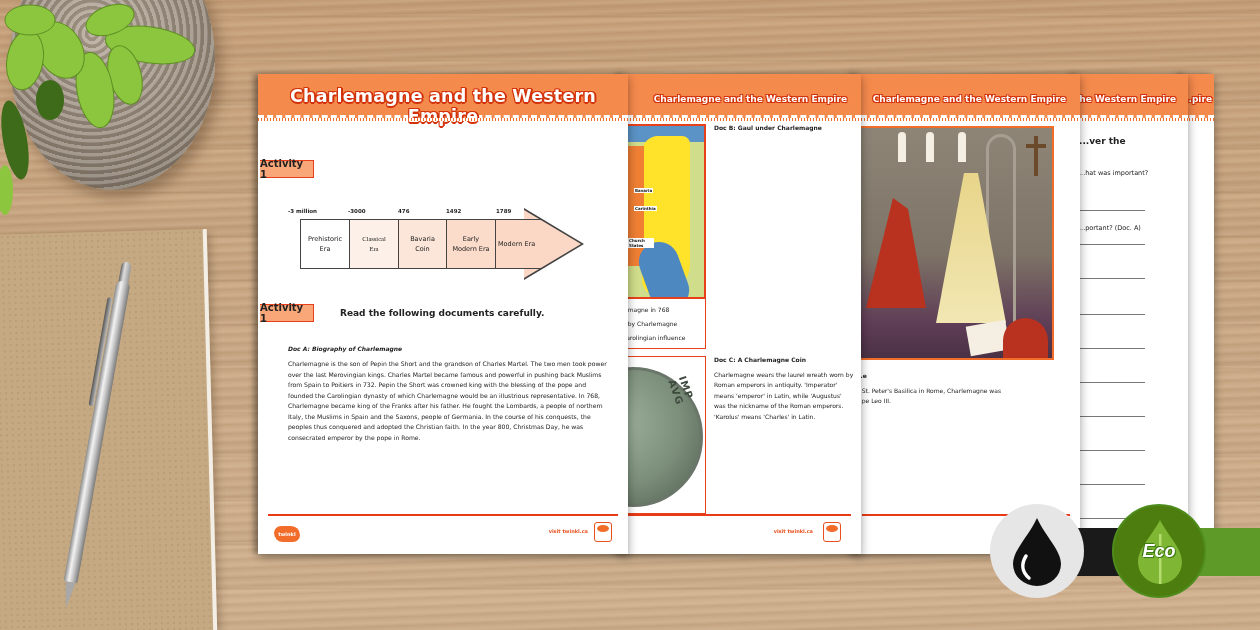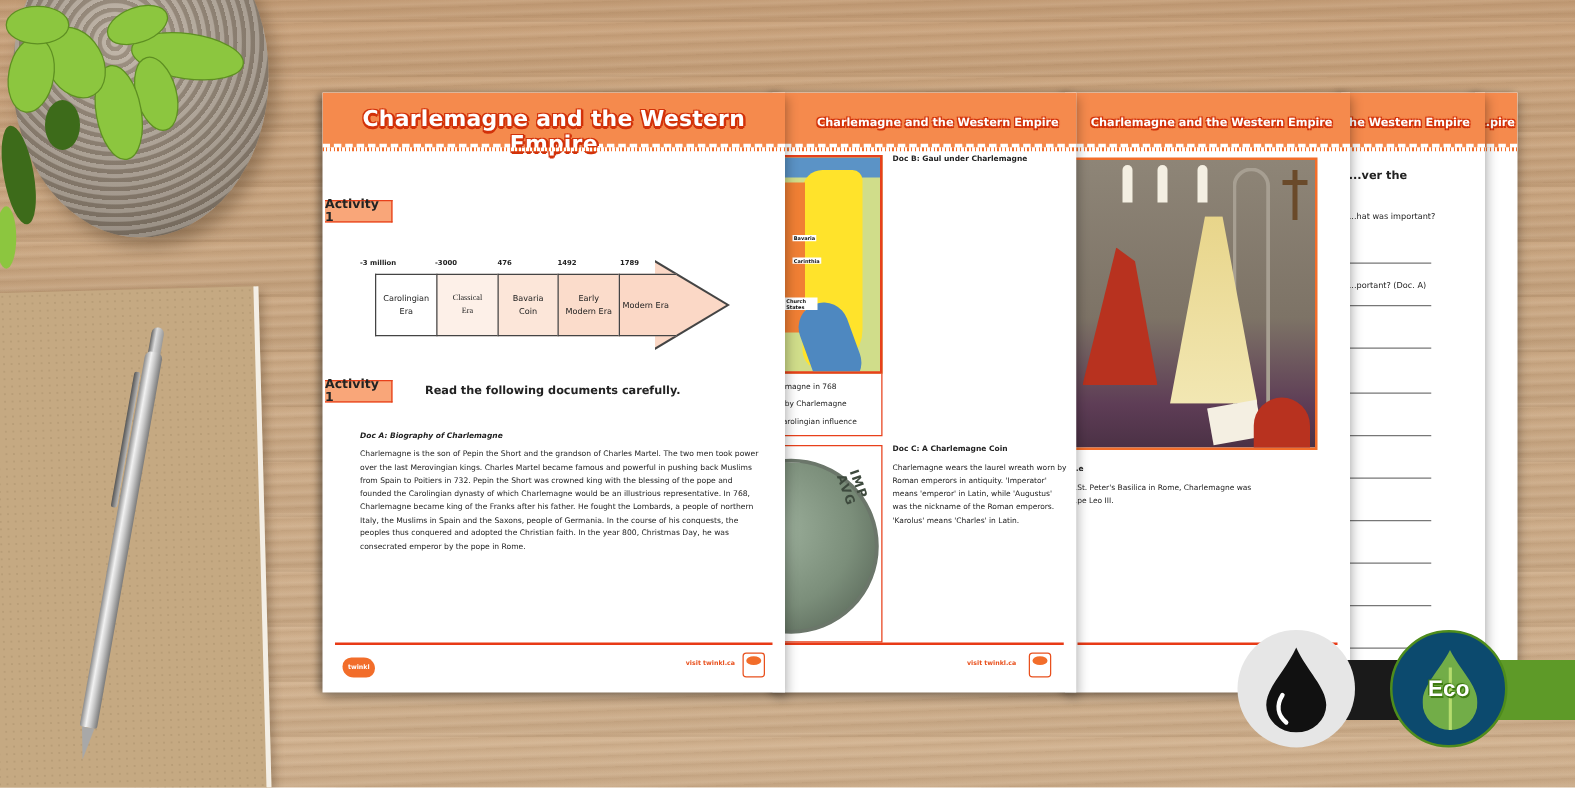--- a/index.html
+++ b/index.html
@@ -198,22 +198,22 @@
   }
   .badge-strip-green {
     position: absolute; left: 1160px; top: 528px; width: 100px; height: 48px; background: #5e9a28; z-index: 8;
   }
   .ink-circle {
     position: absolute; left: 990px; top: 504px; width: 94px; height: 94px; border-radius: 50%;
     background: #e6e6e6; z-index: 9; display: flex; align-items: center; justify-content: center;
   }
   .eco-circle {
     position: absolute; left: 1112px; top: 504px; width: 94px; height: 94px; border-radius: 50%;
-    background: #0c4a6e; border: 2px solid #4e8c1c; z-index: 9;
-    display: flex; align-items: center; justify-content: center;
+    background: #4d7c0f; border: 2px solid #4e8c1c; z-index: 9;
+    display: flex; align-items: center; justify-content: center; font-style: italic;
   }
   .eco-leaf { position: absolute; left: 24px; top: 14px; width: 44px; height: 66px; }
   .eco-label {
     position: relative; z-index: 2; color: #fff; font-weight: bold; font-size: 18px;
     text-shadow: 0 0 2px #3f7a12, 1px 1px 0 #3f7a12, -1px -1px 0 #3f7a12;
     font-family: "Liberation Sans", sans-serif;
   }
 </style>
 </head>
 <body>
@@ -333,21 +333,21 @@
       <span style="left:62px;">-3000</span>
       <span style="left:112px;">476</span>
       <span style="left:160px;">1492</span>
       <span style="left:210px;">1789</span>
     </div>
     <div class="tl-arrow"></div>
     <div class="tl-arrow-inner"></div>
     <div class="tl-row">
       <div class="tl-cell" style="width:49px;background:#ffffff;">
         <div>
-            <div>Carolingian</div>
+            <div>Prehistoric</div>
             <div>Era</div>
           </div>
       </div>
       <div class="tl-cell" style="width:49px;background:#fdf0e8;font-family:Liberation Serif, serif;">
         <div>
             <div>Classical</div>
             <div>Era</div>
           </div>
       </div>
       <div class="tl-cell" style="width:48px;background:#fce6d9;">

